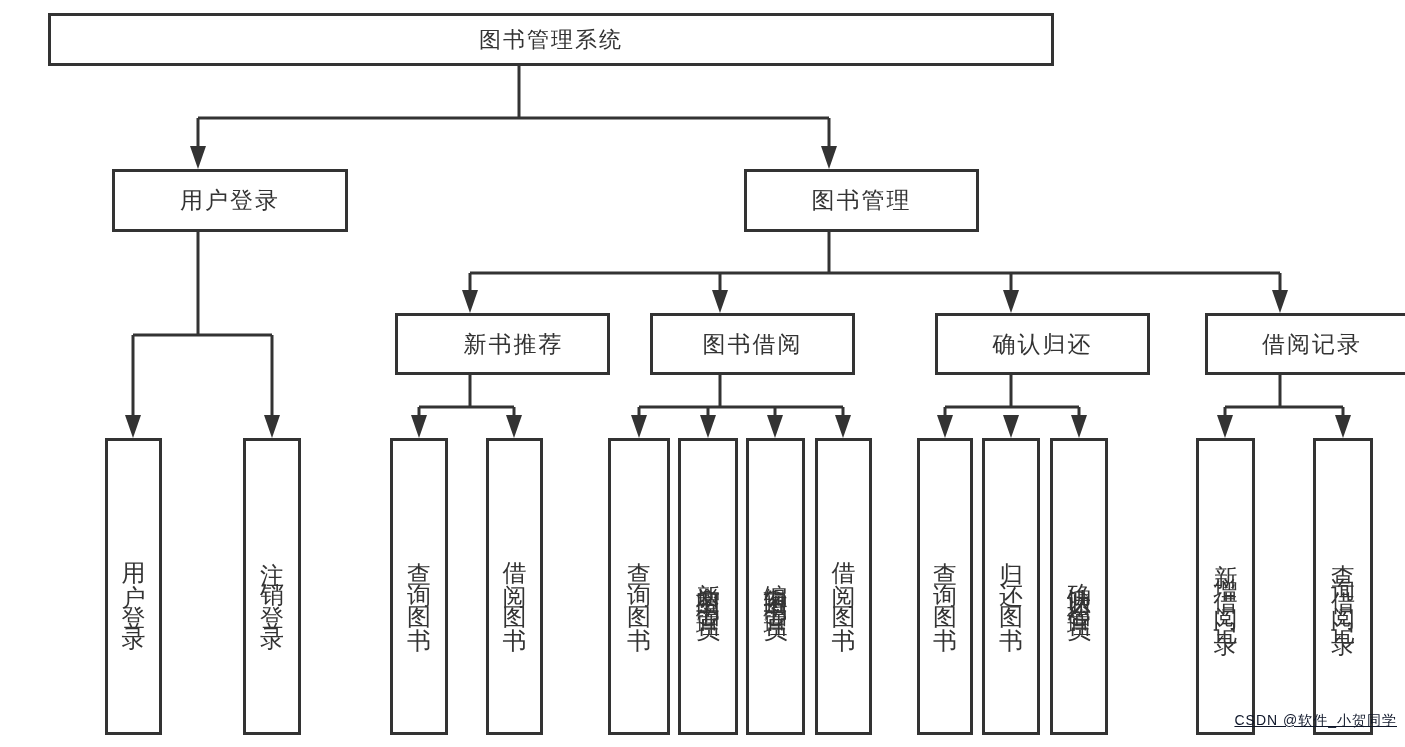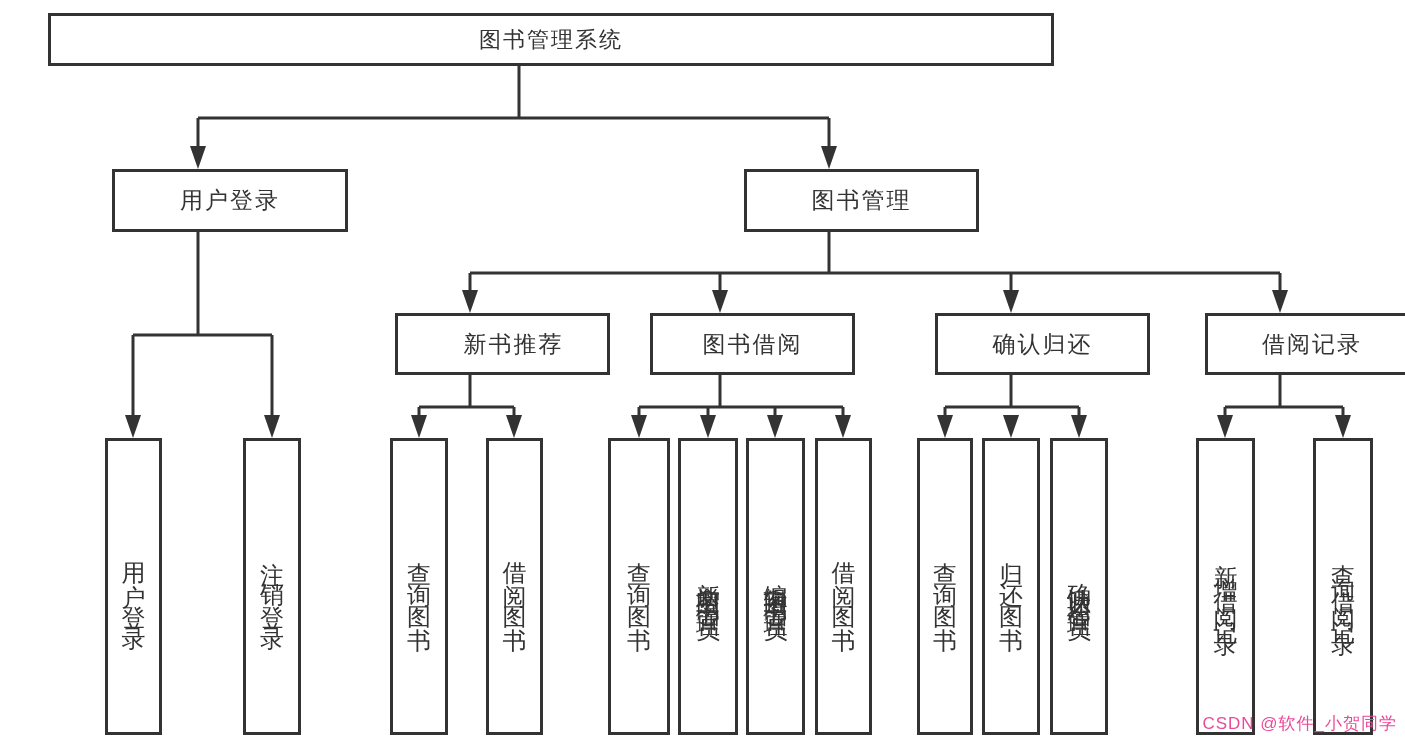--- a/index.html
+++ b/index.html
@@ -55,25 +55,26 @@
     color: #333333;
     white-space: nowrap;
   }
   .sp4 { letter-spacing: 22px; }
   .sp6 { letter-spacing: 14px; }
   .sp9 { letter-spacing: 5px; }
   #watermark {
     position: absolute;
     right: 8px;
     top: 712px;
-    font-size: 17px;
-    color: #ec4899;
+    font-size: 14px;
+    color: #0f172a;
     letter-spacing: 1px;
     z-index: 3;
     white-space: nowrap;
+    text-decoration: underline;
   }
 </style>
 </head>
 <body>
 
 <div id="stage">
 
   <svg id="connectors" viewBox="0 0 1405 747" xmlns="http://www.w3.org/2000/svg">
     <g stroke="#333333" stroke-width="3" fill="none">
 

